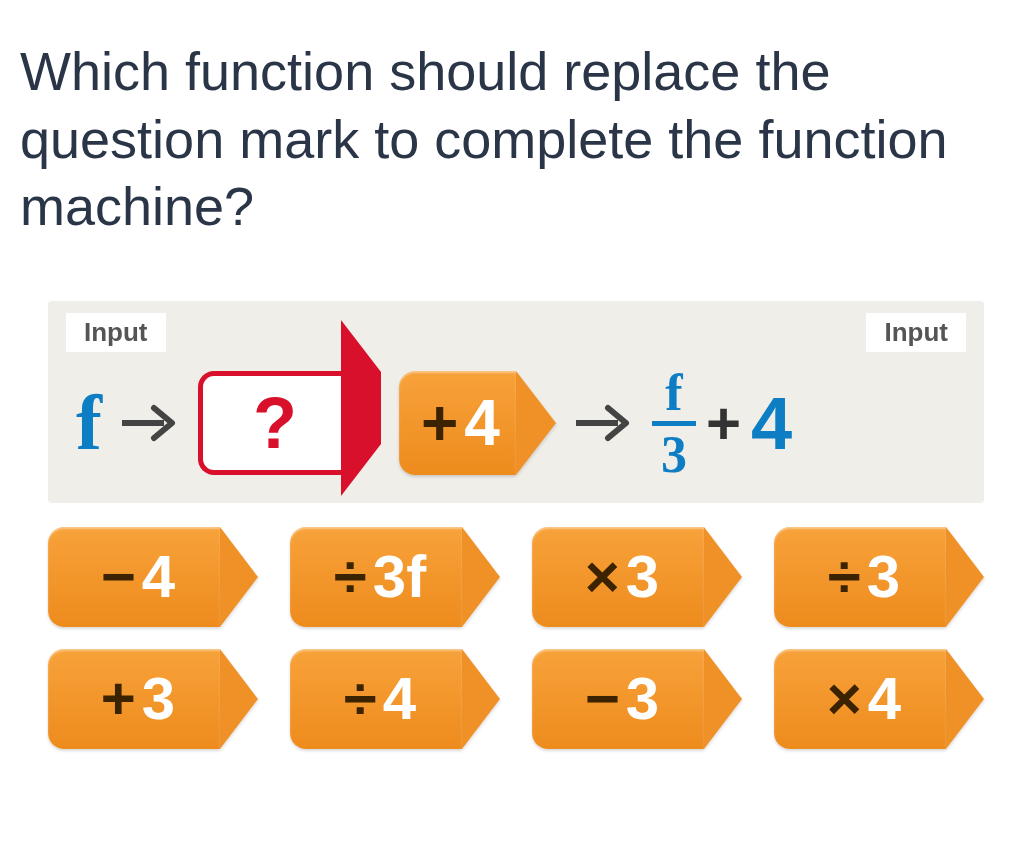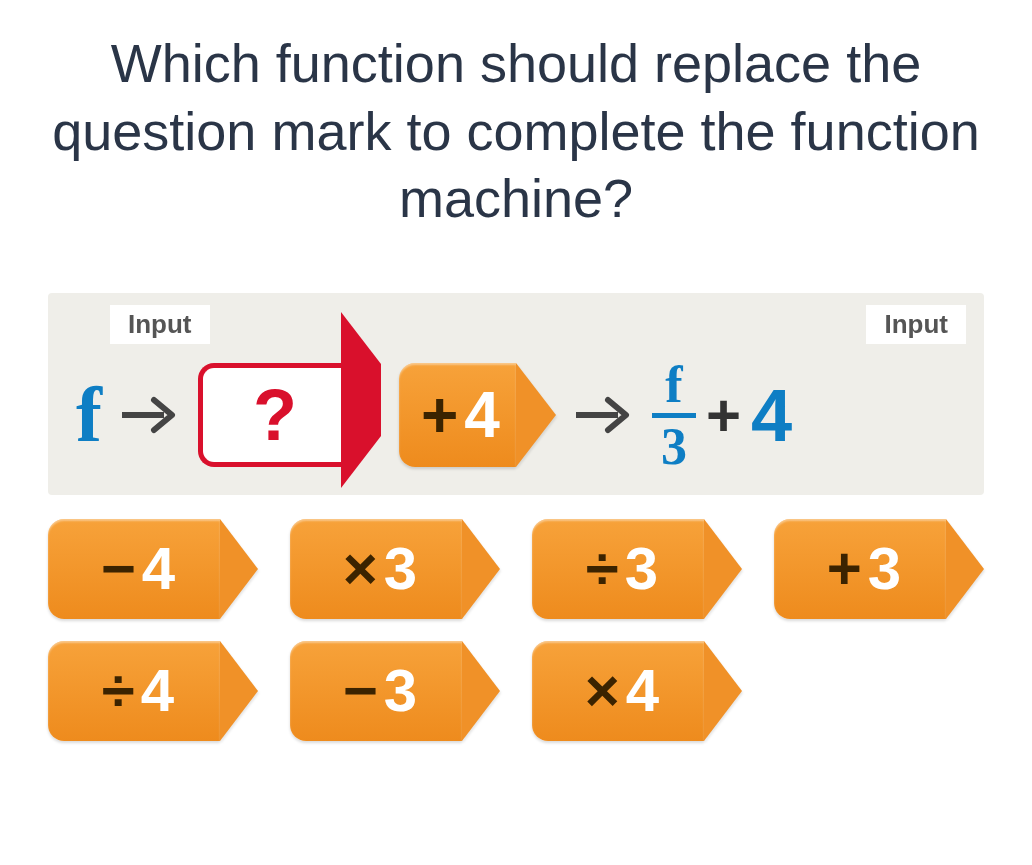--- a/index.html
+++ b/index.html
@@ -6,42 +6,40 @@
   body {
     width: 1032px;
     height: 865px;
     background: #ffffff;
     font-family: -apple-system, BlinkMacSystemFont, "Segoe UI", sans-serif;
     overflow: hidden;
   }
   .question {
     font-size: 54px;
     color: #2a3547;
-    text-align: center;
-    padding: 30px 20px 0 20px;
+    padding: 38px 20px 0 20px;
     line-height: 1.25;
     font-weight: 400;
   }
   .machine-panel {
     margin: 60px 48px 0 48px;
     background: #efeee9;
     border-radius: 4px;
     padding: 12px 18px 24px 18px;
     position: relative;
   }
   .label-box {
     background: #ffffff;
     display: inline-block;
     padding: 4px 18px;
     font-family: "Arial Narrow", Arial, sans-serif;
     font-stretch: condensed;
     font-size: 26px;
     font-weight: 700;
     color: #555;
-    margin-left: 44px;
   }
   .label-row {
     display: flex;
     justify-content: space-between;
     margin-bottom: 16px;
   }
   .flow-row {
     display: flex;
     align-items: center;
     gap: 18px;
@@ -237,20 +235,26 @@
 
 <div class="options">
   <span class="tag">
     <span class="body">
         <span class="txt"><span class="op-sym">−</span><span class="op-val">4</span></span>
       </span>
       <span class="point"></span>
   </span>
   <span class="tag">
     <span class="body">
+        <span class="txt"><span class="op-sym">÷</span><span class="op-val">3f</span></span>
+      </span>
+      <span class="point"></span>
+  </span>
+  <span class="tag">
+    <span class="body">
         <span class="txt"><span class="op-sym">×</span><span class="op-val">3</span></span>
       </span>
       <span class="point"></span>
   </span>
   <span class="tag">
     <span class="body">
         <span class="txt"><span class="op-sym">÷</span><span class="op-val">3</span></span>
       </span>
       <span class="point"></span>
   </span>

